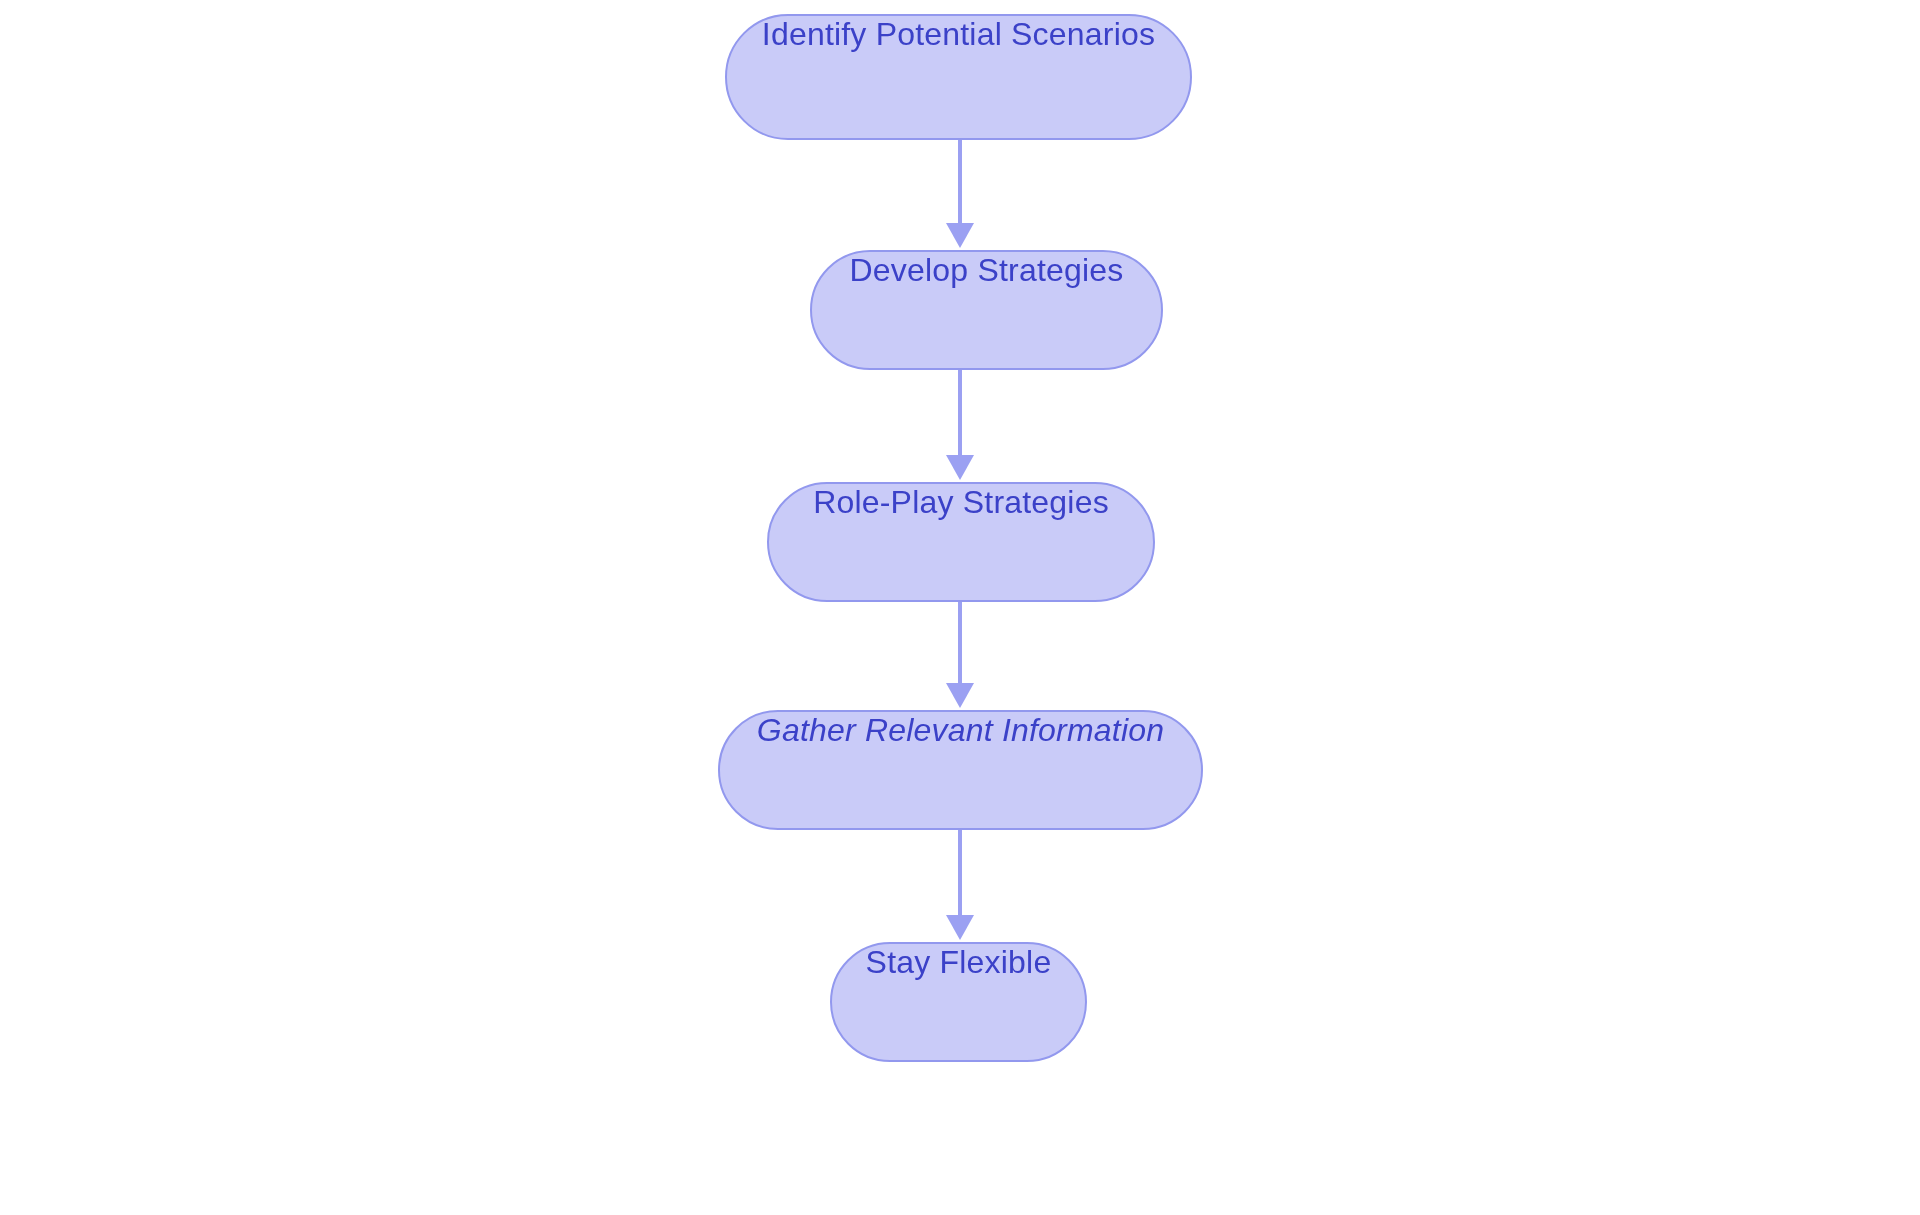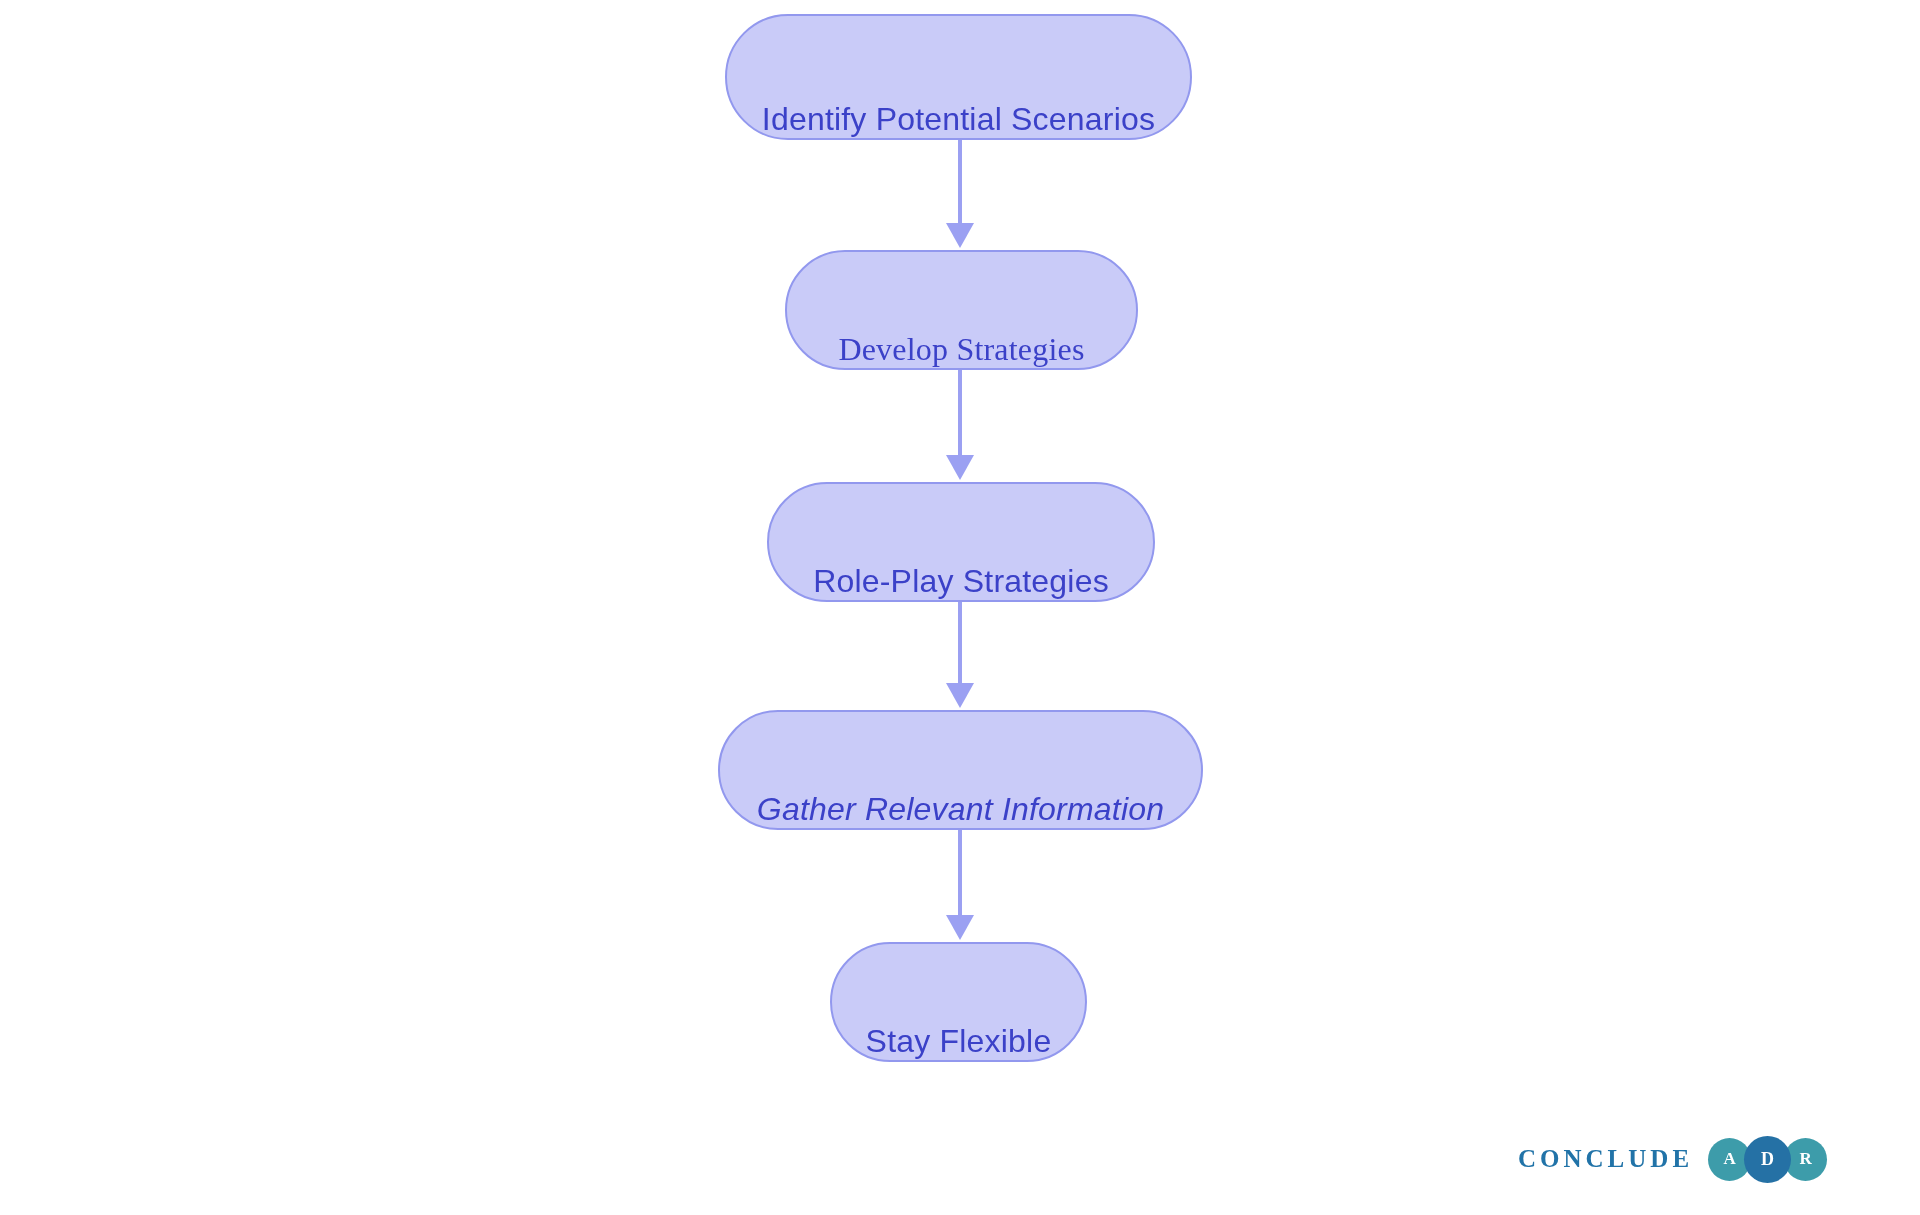--- a/index.html
+++ b/index.html
@@ -17,29 +17,29 @@
   }
 
   
   .node {
     position: absolute;
     box-sizing: border-box;
     background: var(--node-fill, #c9cbf8);
     border: 2px solid var(--node-border, #9298ee);
     border-radius: 63px;
     display: flex;
-    align-items: flex-end;
+    align-items: flex-start;
     justify-content: center;
     color: var(--node-text, #3b41c8);
     font-size: 32px;
     letter-spacing: 0.2px;
     white-space: nowrap;
   }
   .node-1 { left: 725px; top: 14px;  width: 467px; height: 126px; }
-  .node-2 { left: 785px; top: 250px; width: 353px; height: 120px; font-family: Liberation Serif, serif; }
+  .node-2 { left: 810px; top: 250px; width: 353px; height: 120px; }
   .node-3 { left: 767px; top: 482px; width: 388px; height: 120px; }
   .node-4 { left: 718px; top: 710px; width: 485px; height: 120px; font-style: italic; }
   .node-5 { left: 830px; top: 942px; width: 257px; height: 120px; }
 
   
   .arrow {
     position: absolute;
     left: 946px;
     width: 28px;
     display: flex;
@@ -143,22 +143,14 @@
 
   <div class="arrow arrow-4">
     <div class="arrow-line"></div>
     <div class="arrow-head"></div>
   </div>
 
   <div class="node node-5">
     <span>Stay Flexible</span>
   </div>
 
-  <div class="logo">
-    <span class="wordmark">CONCLUDE</span>
-    <span class="badges">
-      <span class="badge badge-a" style="background-color: rgb(61, 156, 170);">A</span>
-      <span class="badge badge-d" style="background-color: rgb(37, 113, 165);">D</span>
-      <span class="badge badge-r" style="background-color: rgb(61, 156, 170);">R</span>
-    </span>
-  </div>
 
 </div>
 
 </body></html>

